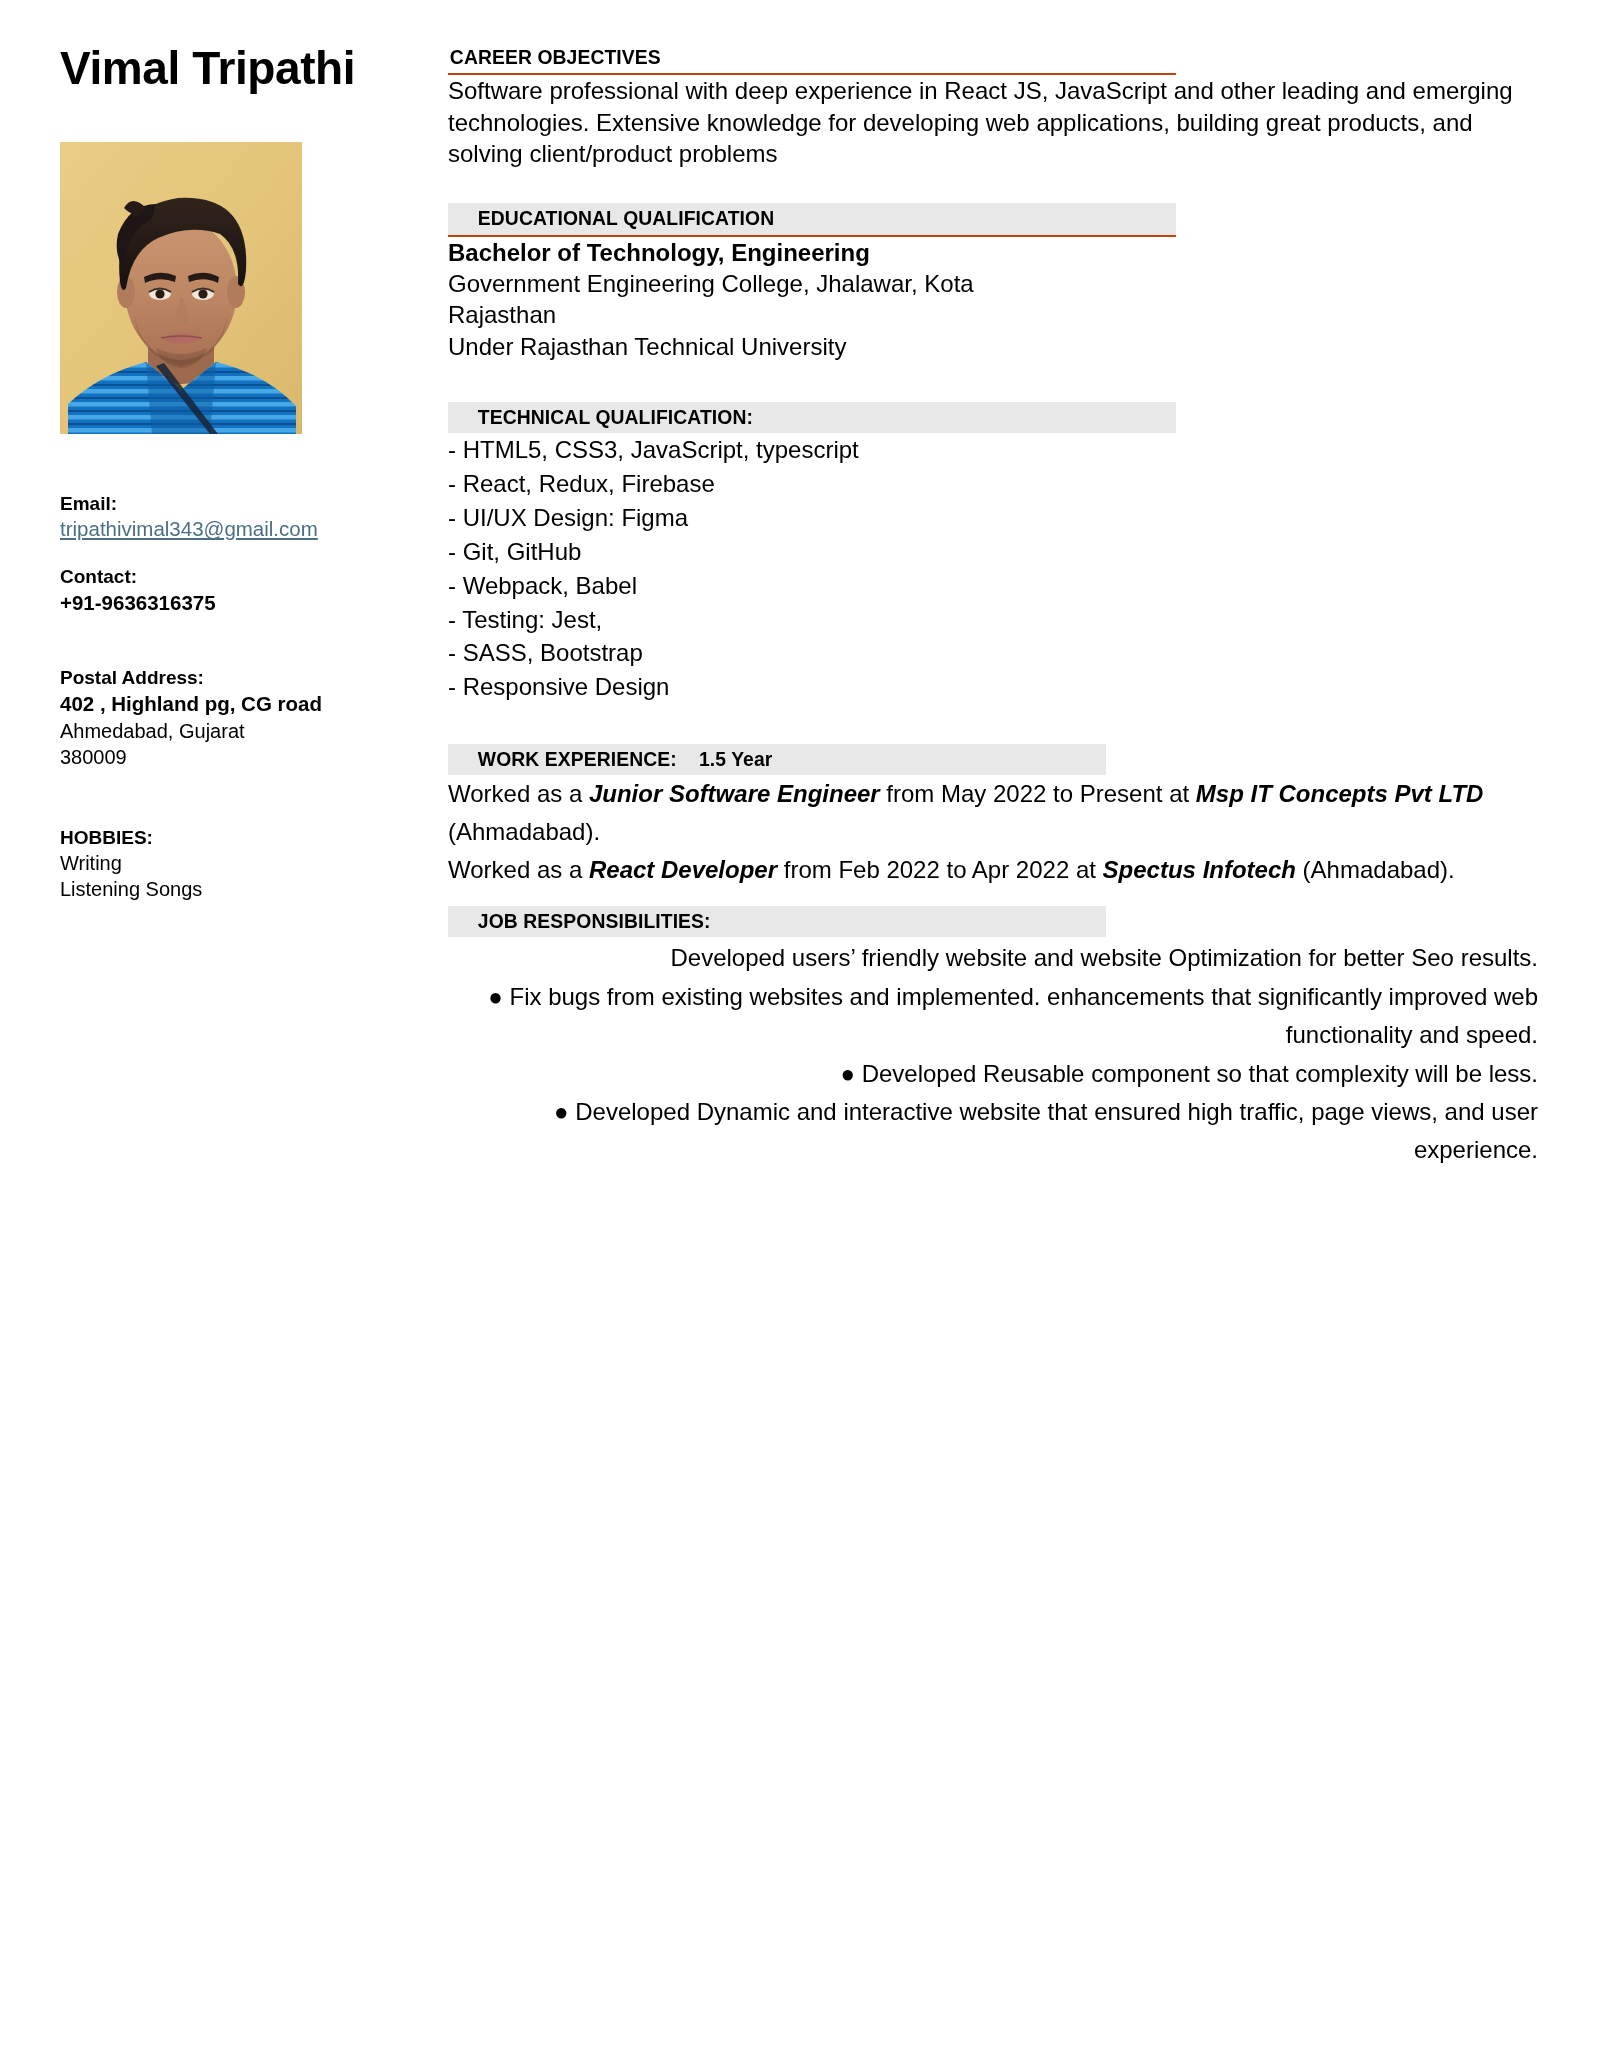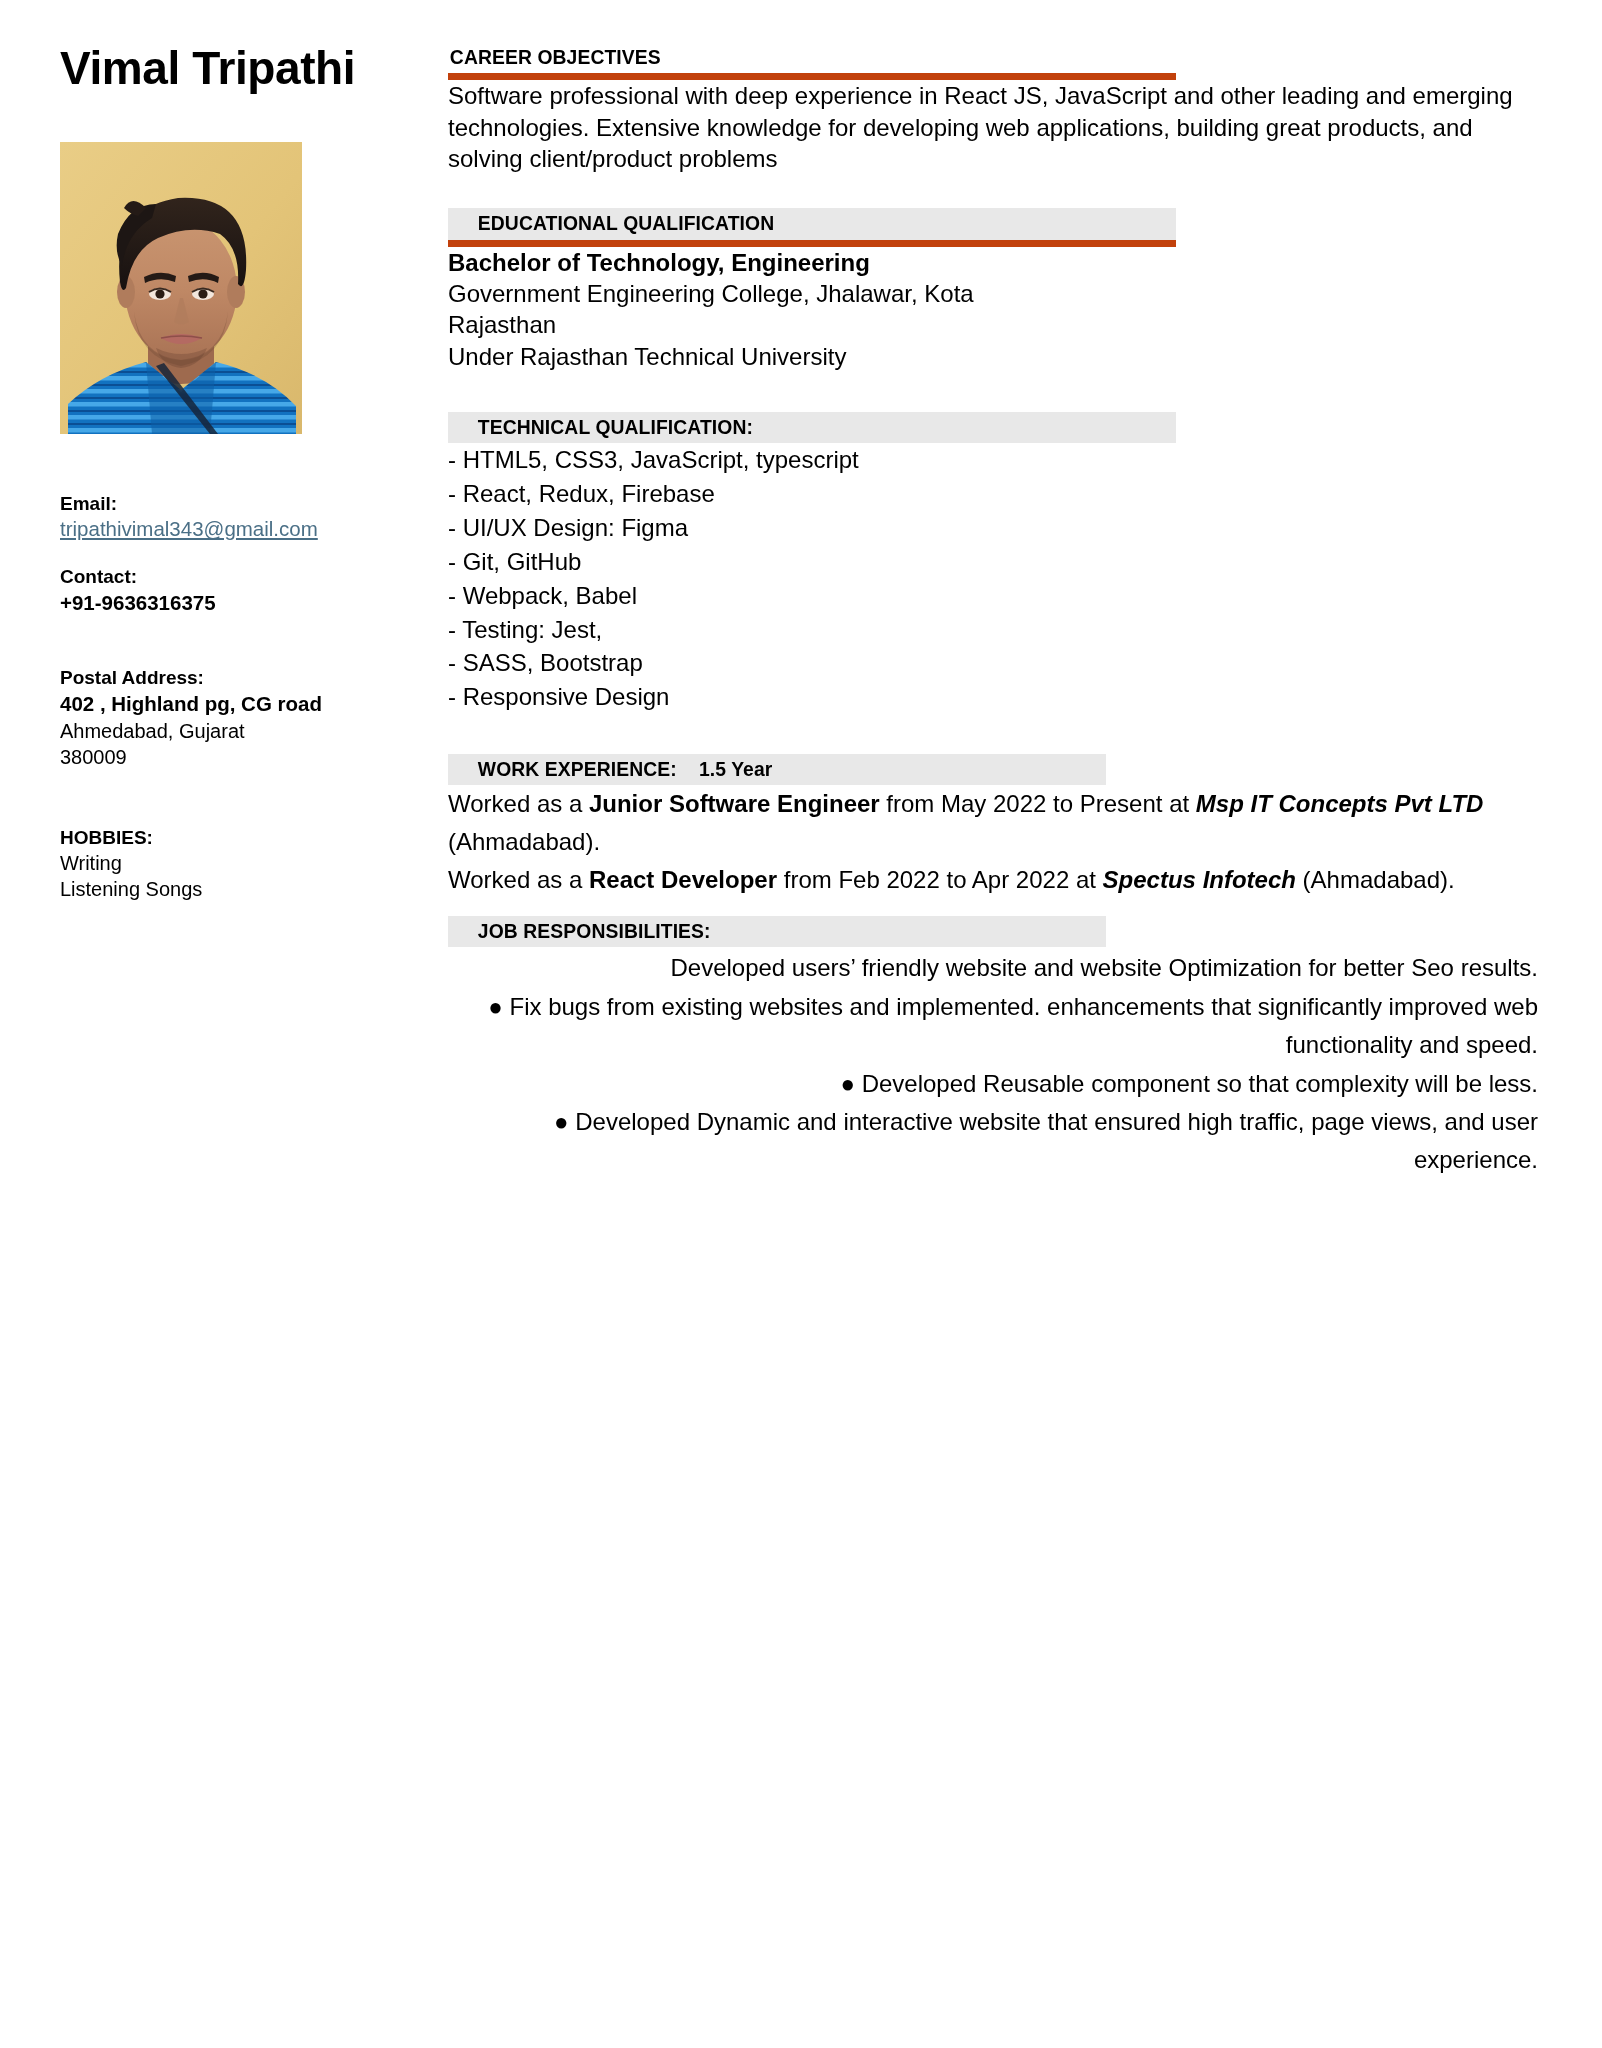--- a/index.html
+++ b/index.html
@@ -84,21 +84,21 @@
     letter-spacing: 0.1px;
     padding: 3px 2px 4px 2px;
     line-height: 1.15;
     font-stretch: condensed;
     transform: scaleX(0.92);
     transform-origin: left center;
     white-space: nowrap;
   }
   .sec-head-wrap { position: relative; }
   .sec-head-wrap.shaded { background: #e8e8e8; padding-left: 28px; }
-  .sec-head-wrap.ruled { border-bottom: 7px solid #c2410c; }
+  .sec-head-wrap.ruled { border-bottom: 2px solid #c2410c; }
   .w-full { width: 728px; }
   .w-tech { width: 728px; }
   .w-work { width: 658px; }
   .w-job { width: 658px; }
 
   .body-txt {
     font-size: 24px;
     line-height: 1.31;
     font-weight: normal;
     color: #000;
@@ -106,21 +106,21 @@
   .body-txt.loose { line-height: 1.57; }
   p.para { margin: 0; }
   .mt-18 { margin-top: 18px; }
   .mt-22 { margin-top: 22px; }
   .mt-26 { margin-top: 26px; }
   .mt-34 { margin-top: 34px; }
   .mt-40 { margin-top: 40px; }
   .mt-6  { margin-top: 6px; }
   .mt-10 { margin-top: 10px; }
 
-  b.role { font-weight: bold; }
+  b.role { font-weight: bold; font-style: italic; }
   i.company { font-weight: bold; font-style: italic; }
 
   .tech-list { margin: 0; padding: 0; list-style: none; }
   .tech-list li {
     font-size: 24px;
     line-height: 1.41;
   }
   .resp-line { font-size: 24px; line-height: 1.60; text-align: right; }
   .bullet-dot { font-size: 24px; }
 </style>

